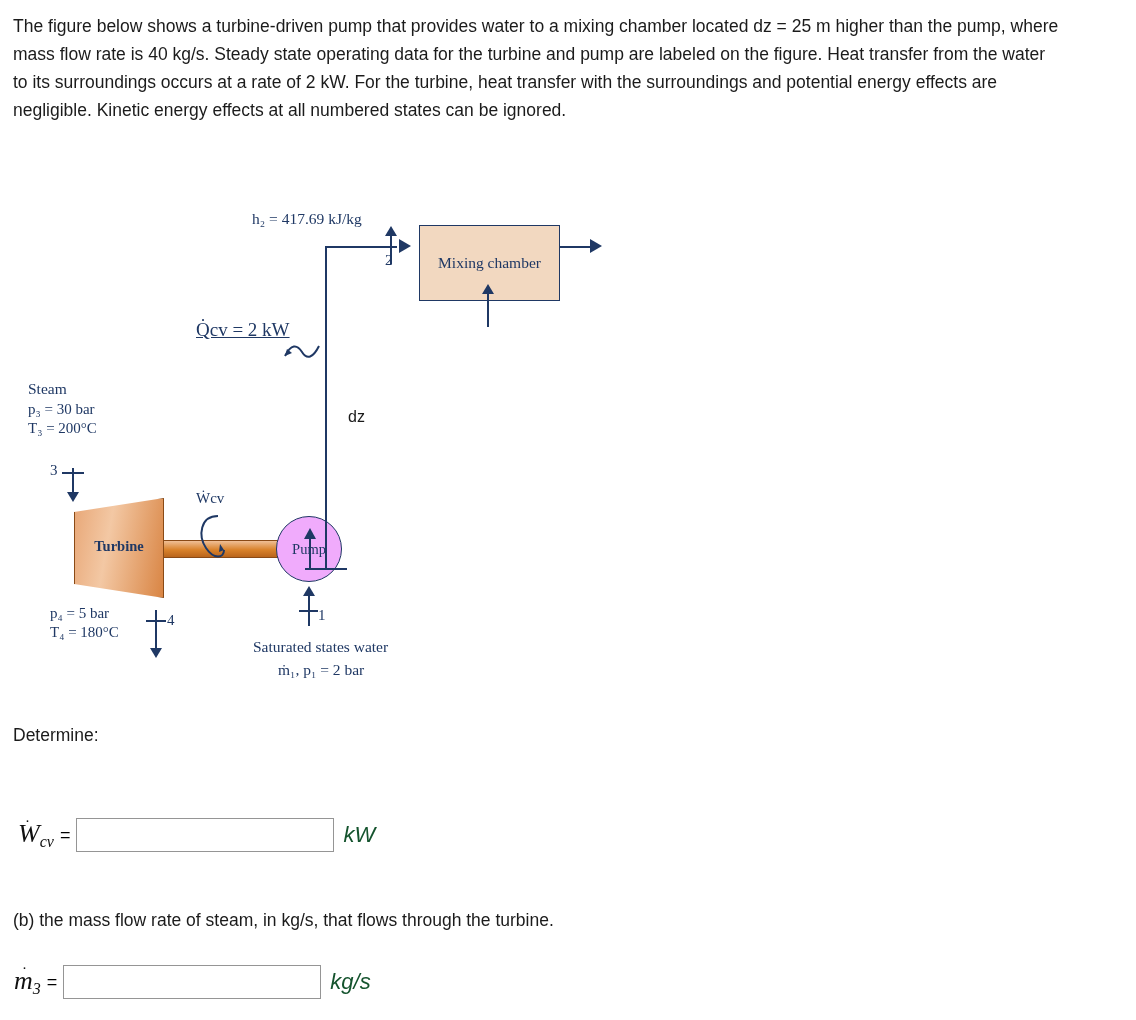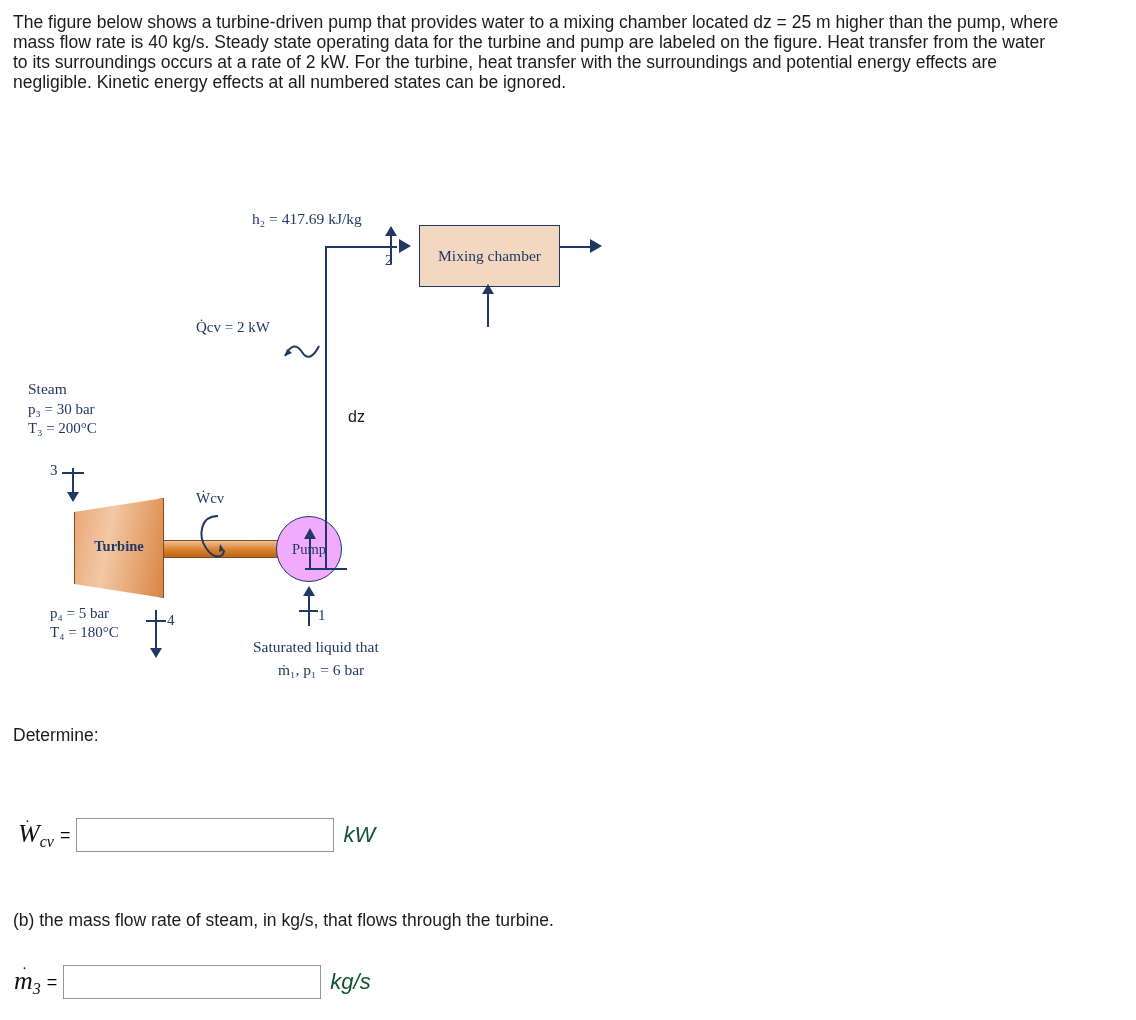--- a/index.html
+++ b/index.html
@@ -20,21 +20,21 @@
     width: 1136px;
     height: 1020px;
   }
   
   .statement {
     position: absolute;
     left: 13px;
     top: 12px;
     width: 1048px;
     font-size: 17.5px;
-    line-height: 20px;
+    line-height: 28px;
     color: #1b1b1b;
   }
   
   .figure {
     position: absolute;
     left: 0;
     top: 180px;
     width: 700px;
     height: 520px;
     font-family: "Liberation Serif", serif;
@@ -46,21 +46,21 @@
     color: #1f3864;
     font-size: 15px;
     white-space: nowrap;
   }
 
   .mixing-box {
     position: absolute;
     left: 419px;
     top: 45px;
     width: 141px;
-    height: 62px;
+    height: 76px;
     background: #f2d8c0;
     border: 1.4px solid #1f3864;
     box-sizing: border-box;
   }
   .mixing-box span {
     position: absolute;
     left: 0; right: 0; top: 50%;
     transform: translateY(-50%);
     text-align: center;
     font-size: 15.5px;
@@ -238,21 +238,21 @@
     <div class="mixing-box">
       <span>Mixing chamber</span>
     </div>
 
     <div class="ln ln-h" style="left:560px; top:66px; width:30px;"></div>
     <div class="tri-right-open" style="left:590px; top:59px; border-left-color:#1f3864;"></div>
 
     <div class="ln ln-v" style="left:487px; top:107px; height:40px;"></div>
     <div class="tri-up" style="left:482px; top:104px;"></div>
 
-    <div class="fig-label" style="left:196px; top:139px; font-size:15px;">Q̇cv = 2 kW</div>
+    <div class="fig-label" style="left:196px; top:139px; font-size:19px;text-decoration:underline;">Q̇cv = 2 kW</div>
     <svg style="position:absolute; left:283px; top:158px;" width="44" height="26" viewBox="0 0 44 26">
       <path d="M2 18 C8 6, 14 6, 19 14 C24 22, 30 20, 36 8" fill="none" stroke="#1f3864" stroke-width="2"></path>
       <path d="M2 18 l2 -7 l5 4 z" fill="#1f3864"></path>
     </svg>
 
     <div class="fig-label" style="left:28px; top:200px; font-size:15.5px;">Steam</div>
     <div class="fig-label" style="left:28px; top:221px;">p₃ = 30 bar</div>
     <div class="fig-label" style="left:28px; top:240px;">T₃ = 200°C</div>
 
     <div class="fig-label" style="left:50px; top:282px;">3</div>
@@ -290,22 +290,22 @@
     <div class="ln ln-h" style="left:146px; top:440px; width:20px;"></div>
     <div class="ln ln-v" style="left:155px; top:430px; height:42px;"></div>
     <div class="tri-down" style="left:150px; top:468px;"></div>
     <div class="fig-label" style="left:167px; top:432px;">4</div>
 
     <div class="ln ln-v" style="left:308px; top:410px; height:36px;"></div>
     <div class="ln ln-h" style="left:299px; top:430px; width:19px;"></div>
     <div class="tri-up" style="left:303px; top:406px;"></div>
     <div class="fig-label" style="left:318px; top:427px;">1</div>
 
-    <div class="fig-label" style="left:253px; top:458px; font-size:15.5px;">Saturated liquid that</div>
-    <div class="fig-label" style="left:278px; top:481px; font-size:15.5px;">ṁ₁, p₁ = 6 bar</div>
+    <div class="fig-label" style="left:253px; top:458px; font-size:15.5px;">Saturated states water</div>
+    <div class="fig-label" style="left:278px; top:481px; font-size:15.5px;">ṁ₁, p₁ = 2 bar</div>
   </div>
 
   <div class="determine">
     <div>Determine:</div>
   </div>
 
   <div class="ans-row" style="left:18px; top:818px;">
     <div class="ans-symbol">
       <span class="dot">·</span>
       <span>W</span><span class="s">cv</span>

